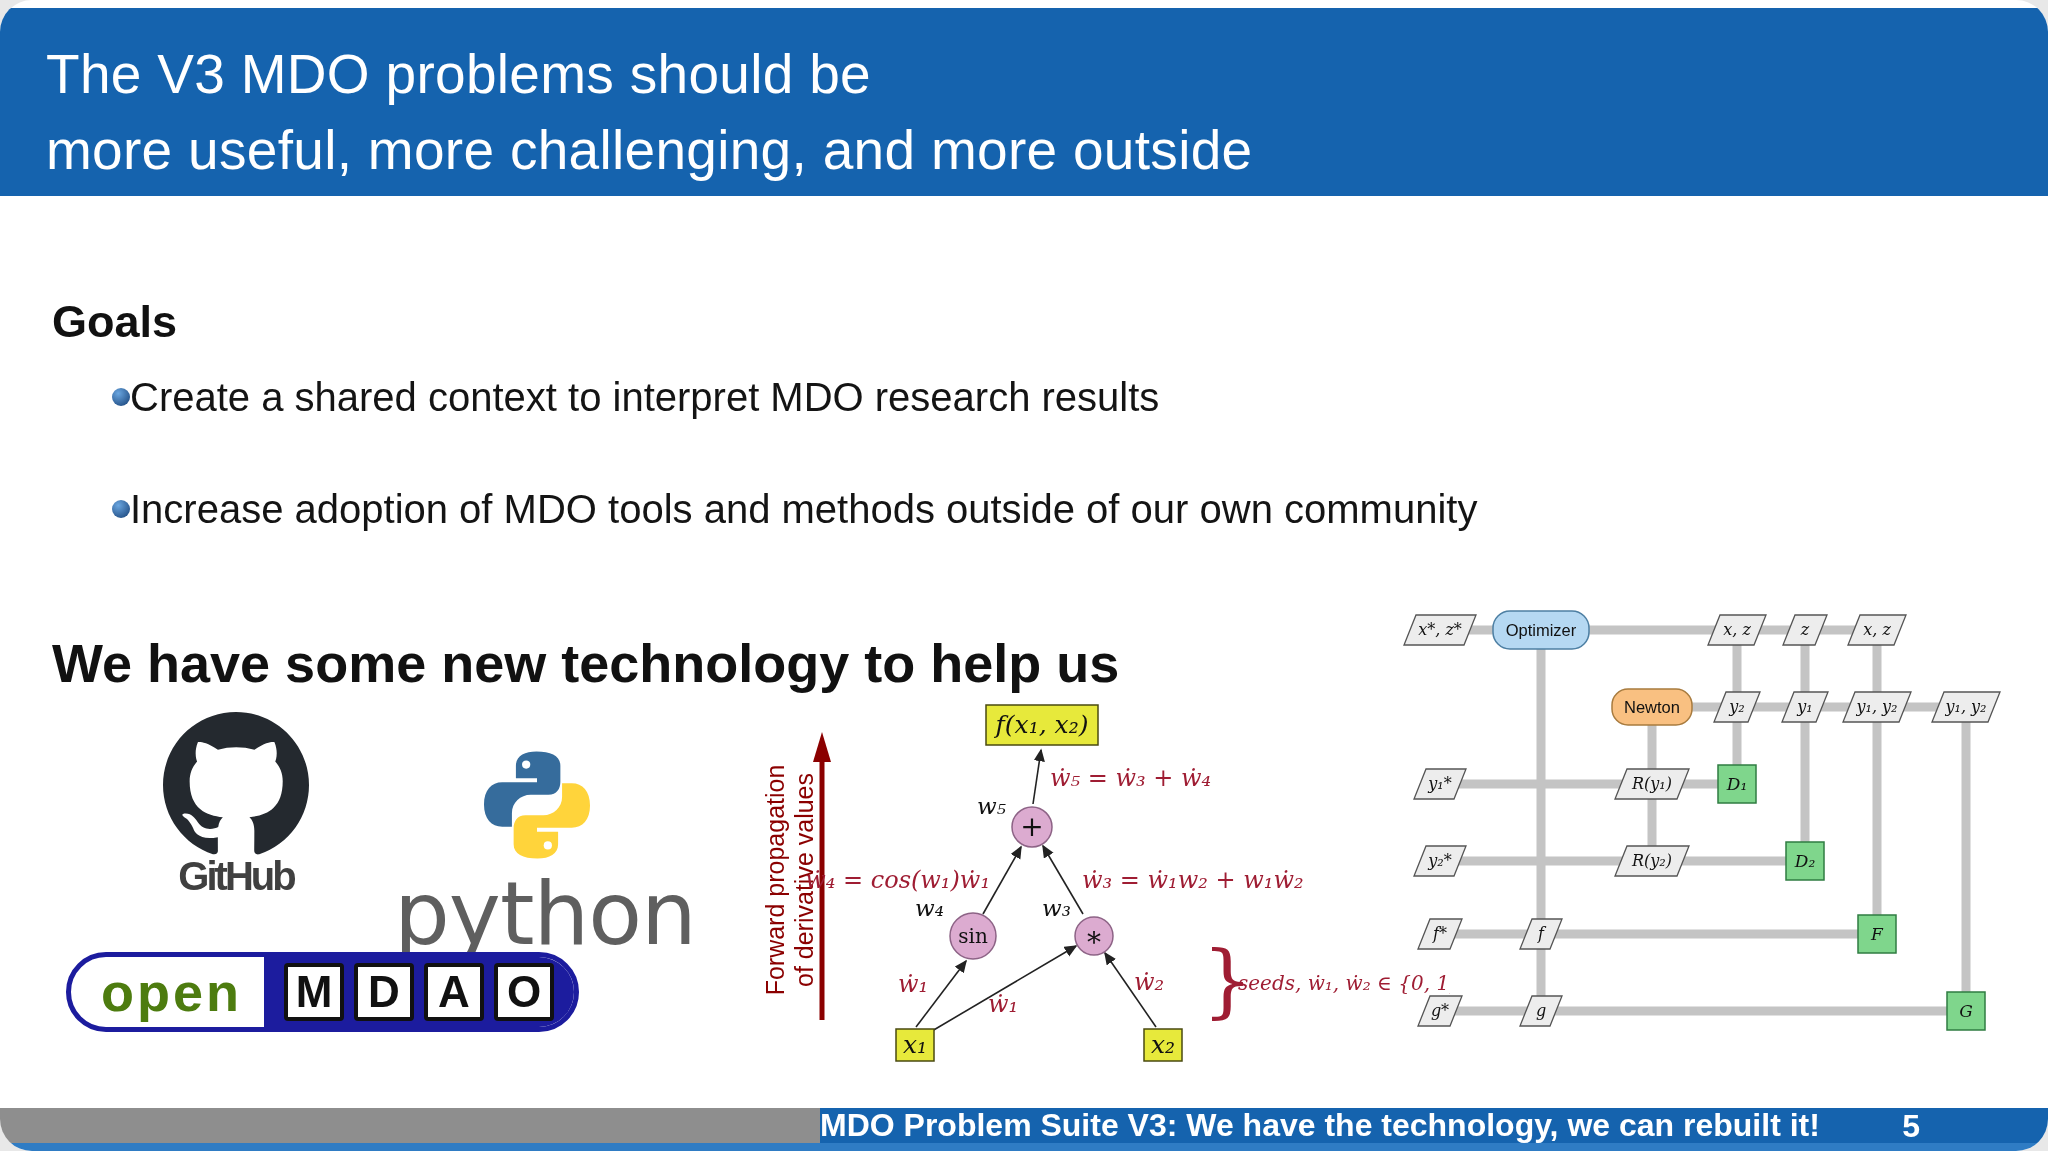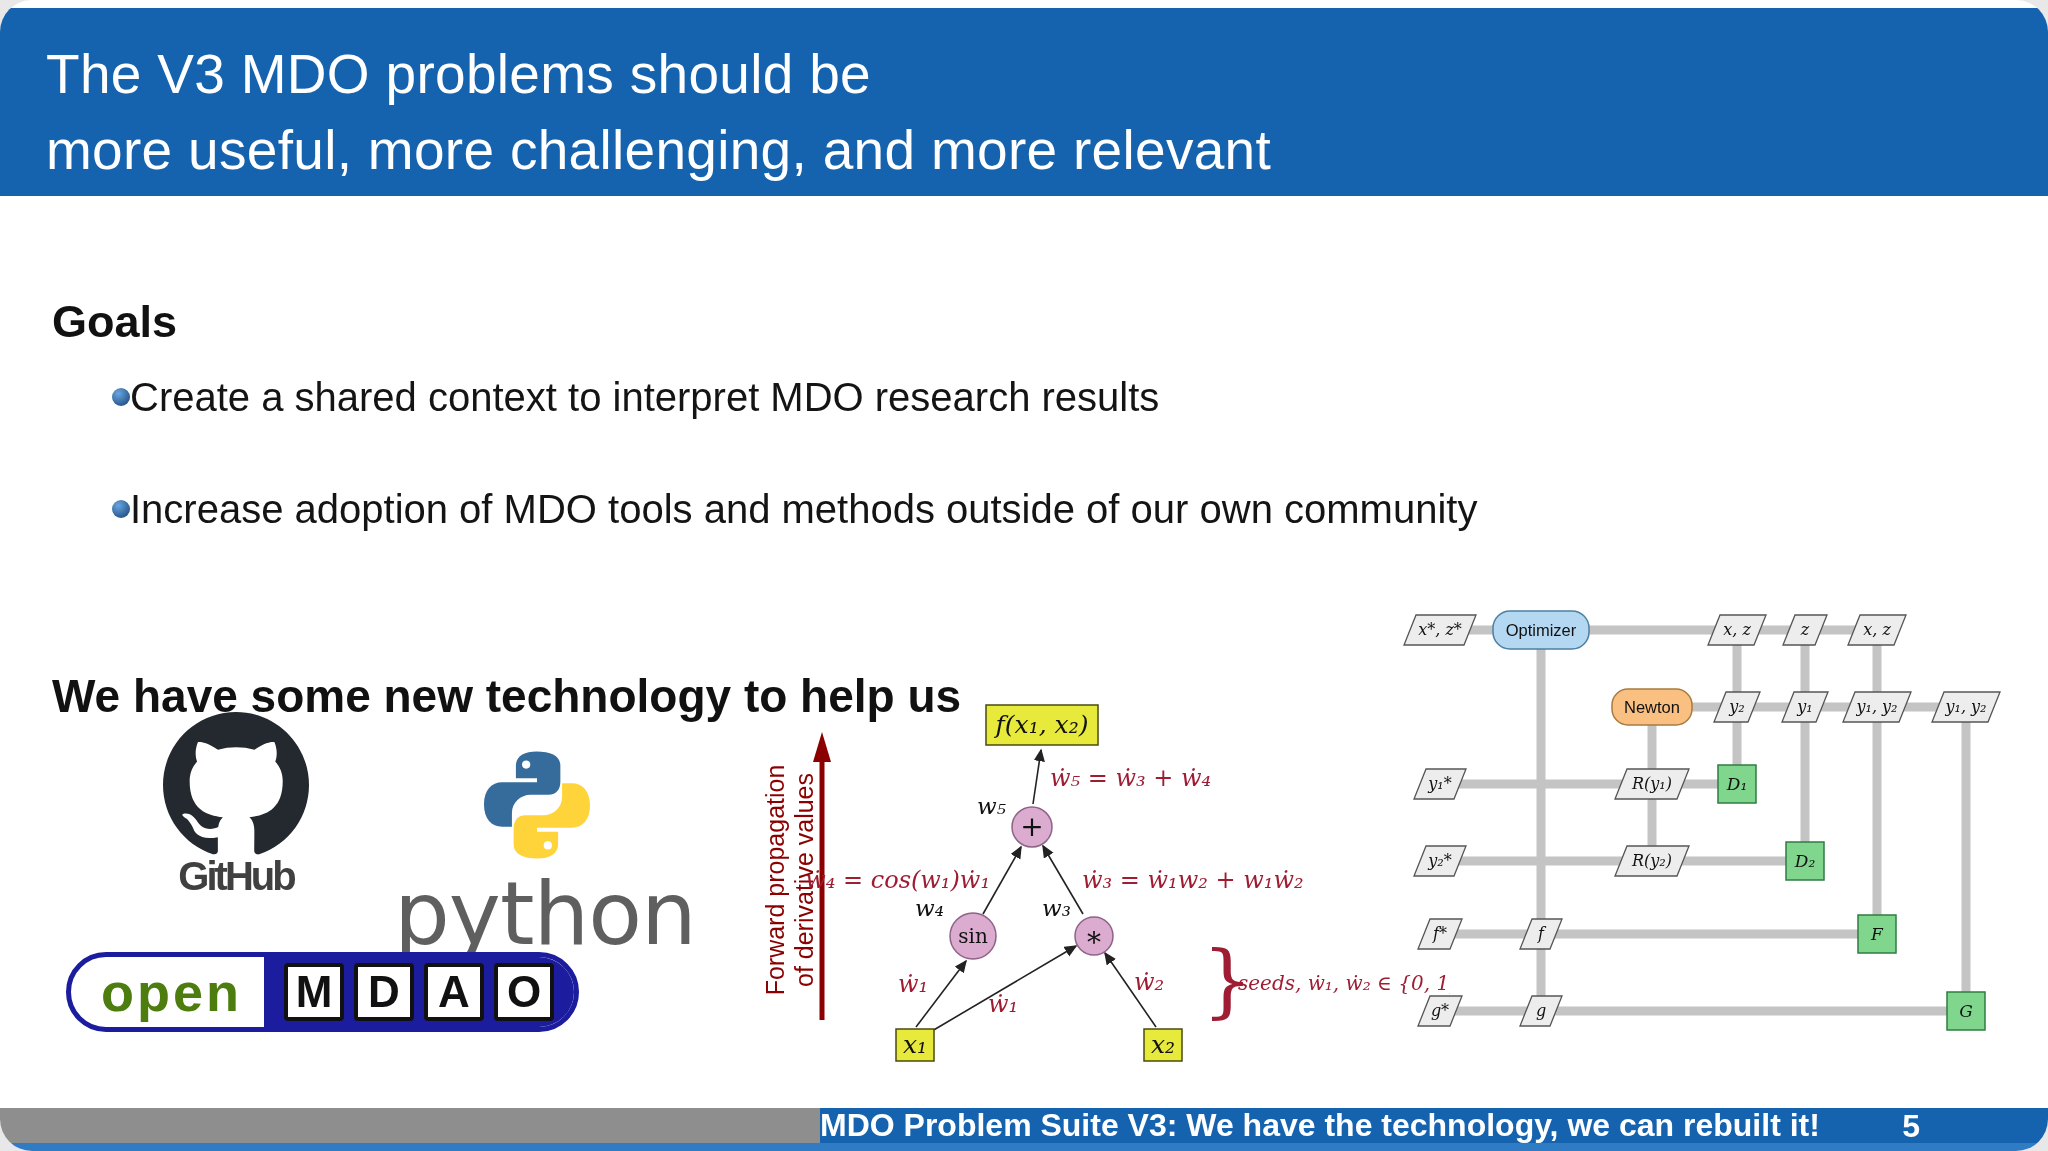--- a/index.html
+++ b/index.html
@@ -6,21 +6,21 @@
   .slide{position:relative;width:2048px;height:1151px;background:#ffffff;overflow:hidden;
          font-family:"Liberation Sans",sans-serif;color:#141414;border-radius:32px;}
 
   
   .titlebar{position:absolute;top:8px;left:0;right:0;height:188px;background:#1563ae;
             color:#ffffff;padding:28px 0 0 46px;box-sizing:border-box;}
   .title-line{font-size:55px;line-height:76px;font-weight:500;letter-spacing:.3px;}
 
   
   .goals{position:absolute;left:52px;top:296px;margin:0;font-size:45px;font-weight:bold;color:#111;}
-  .tech {position:absolute;left:52px;top:669px;margin:0;font-size:46px;font-weight:bold;color:#111;}
+  .tech {position:absolute;left:52px;top:632px;margin:0;font-size:54px;font-weight:bold;color:#111;}
   .bullets{position:absolute;left:112px;top:372px;margin:0;padding:0;list-style:none;}
   .bullet{display:flex;align-items:flex-start;margin-bottom:62px;font-size:40px;line-height:50px;}
   .ball{flex:none;width:18px;height:18px;border-radius:50%;margin-top:16px;
         background:radial-gradient(circle at 35% 30%,#6aa6e0,#123c72);}
 
   
   .github{position:absolute;left:126px;top:712px;width:220px;text-align:center;}
   .octocat{width:150px;height:146px;fill:#24292f;}
   .gh-word{font-size:40px;font-weight:bold;color:#404040;letter-spacing:-3px;margin-top:-8px;}
 
@@ -75,21 +75,21 @@
   .footer-page{position:absolute;right:128px;top:50%;transform:translateY(-50%);font-weight:bold;}
   .bottom-strip{position:absolute;left:0;bottom:0;width:100%;height:8px;background:#2f7cc4;}
 </style>
 </head>
 <body>
 
 <div class="slide">
 
   <header class="titlebar">
     <div class="title-line">The V3 MDO problems should be</div>
-    <div class="title-line">more useful, more challenging, and more relevant</div>
+    <div class="title-line">more useful, more challenging, and more outside</div>
   </header>
 
   <h2 class="goals">Goals</h2>
   <ul class="bullets">
     <li class="bullet">
       <span class="ball"></span>
       <span>Create a shared context to interpret MDO research results</span>
     </li>
     <li class="bullet">
       <span class="ball"></span>

